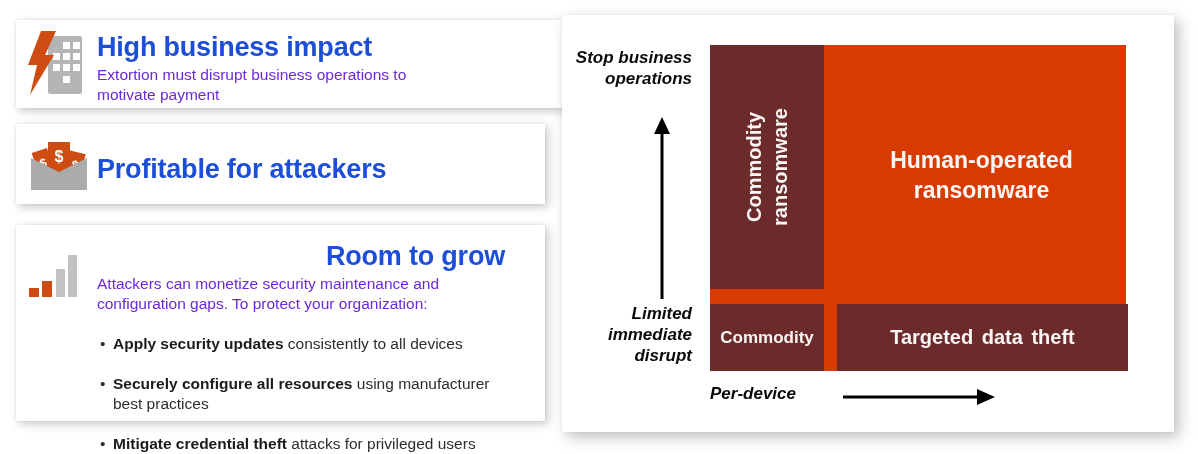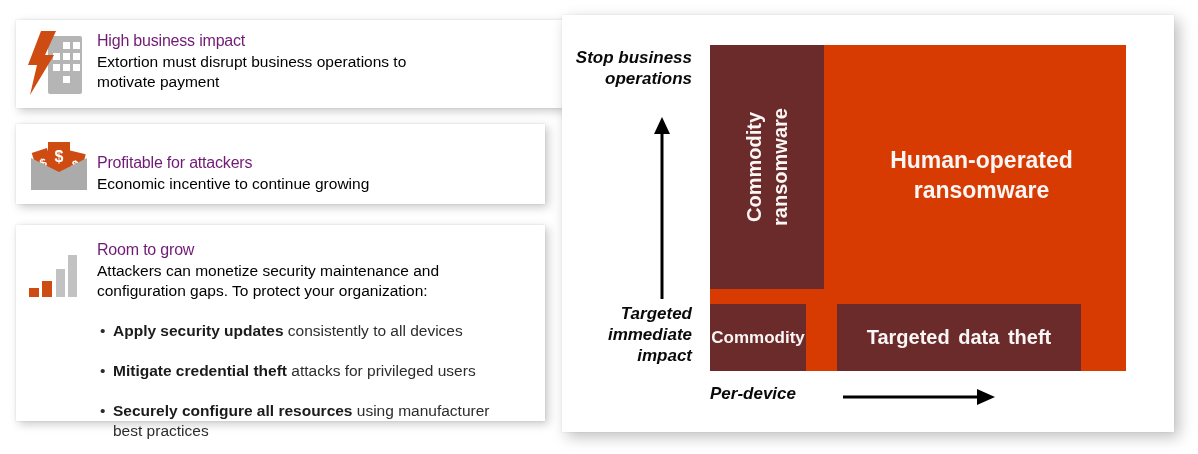--- a/index.html
+++ b/index.html
@@ -13,27 +13,27 @@
   
   .card {
     position:absolute; background:#ffffff;
     box-shadow:3px 3px 9px rgba(0,0,0,0.22), 0 0 2px rgba(0,0,0,0.10);
   }
   .card1 { left:16px; top:20px;  width:547px; height:88px; }
   .card2 { left:16px; top:124px; width:529px; height:80px; }
   .card3 { left:16px; top:225px; width:529px; height:196px; }
   .card .icon { position:absolute; }
   .card-text { position:absolute; left:81px; top:0; }
-  .card-title { font-size:16px; font-weight:normal; letter-spacing:-0.2px; color:#701a75; }
-  .card-body  { font-size:15.5px; line-height:20px; color:#000000; }
+  .card-title { font-size:27px; font-weight:bold; letter-spacing:-0.2px; color:#1d4ed8; }
+  .card-body  { font-size:15.5px; line-height:20px; color:#6d28d9; }
   .card1 .card-title { margin-top:12px; }
   .card1 .card-body  { margin-top:2px; width:310px; }
   .card2 .card-title { margin-top:30px; }
   .card2 .card-body  { margin-top:2px; width:340px; }
-  .card3 .card-title { margin-top:16px; }
+  .card3 .card-title { margin-top:16px;text-align:right; }
   .card3 .card-body  { margin-top:2px; width:360px; }
   .bullets { list-style:none; font-size:15.5px; line-height:20px; color:#2d2d2d; width:408px; }
   .bullets li { position:relative; padding-left:16px;margin-top:20px; }
   .bullets li::before { content:"•"; position:absolute; left:3px; top:0; color:#2d2d2d; }
   .bullets .b { font-weight:bold; color:#1b1b1b; }
   
   .panel {
     position:absolute; left:562px; top:15px; width:612px; height:417px;
     background:#ffffff;
     box-shadow:5px 5px 14px rgba(0,0,0,0.25), 0 0 2px rgba(0,0,0,0.08);
@@ -43,22 +43,22 @@
   .y-top    { left:0; top:32px;  width:130px; text-align:right; }
   .y-bottom { left:0; top:288px; width:130px; text-align:right; }
   .x-left   { left:148px; top:368px; }
   .x-right  { right:34px; top:368px; }
   .v-arrow  { position:absolute; left:88px;  top:102px; }
   .h-arrow  { position:absolute; left:281px; top:374px; }
   
   .quad { position:absolute; left:148px; top:30px; width:416px; height:326px; background:#D83B01; }
   .qbox { position:absolute; background:#6B2B2B; }
   .q-tl { left:0;     top:0;     width:114px; height:244px; }
-  .q-bl { left:0;     top:259px; width:96px; height:67px; }
-  .q-br { left:127px; top:259px; width:244px; height:67px; }
+  .q-bl { left:0;     top:259px; width:114px; height:67px; }
+  .q-br { left:127px; top:259px; width:291px; height:67px; }
   .q-tr { position:absolute; left:127px; top:0; width:289px; height:259px;
           display:flex; align-items:center; justify-content:center; }
   .qtext { color:#faf6f5; font-weight:bold; text-align:center; }
   .q-tr .qtext { font-size:23px; line-height:30px; width:230px; }
   .q-tl .qtext { position:absolute; left:50%; top:50%; width:150px;
                  transform:translate(-50%,-50%) rotate(-90deg);
                  font-size:20px; line-height:26px; }
   .q-bl .qtext, .q-br .qtext {
     position:absolute; left:0; top:0; width:100%; height:100%;
     display:flex; align-items:center; justify-content:center; }
@@ -99,52 +99,51 @@
       <g transform="rotate(14 44 24)">
         <rect x="36" y="12" width="16" height="26" fill="#CE4B12"></rect>
         <text x="44" y="29" font-size="12" font-weight="bold" fill="#ffffff" text-anchor="middle" font-family="Liberation Sans, sans-serif">$</text>
       </g>
       <rect x="17" y="2" width="22" height="32" fill="#CE4B12"></rect>
       <text x="28" y="22" font-size="16" font-weight="bold" fill="#ffffff" text-anchor="middle" font-family="Liberation Sans, sans-serif">$</text>
       <polygon points="0,18 28,32 56,18 56,50 0,50" fill="#ABABAB"></polygon>
     </svg>
     <div class="card-text">
       <div class="card-title">Profitable for attackers</div>
-      <div class="card-body">Economic incentive to continue growing</div>
     </div>
   </div>
 
   <div class="card card3">
     <svg class="icon" style="left:13px; top:28px;" width="48" height="44" viewBox="0 0 48 44">
       <rect x="0" y="35" width="10" height="9" fill="#CE4B12"></rect>
       <rect x="13" y="28" width="10" height="16" fill="#CE4B12"></rect>
       <rect x="27" y="16" width="9" height="28" fill="#C2C2C2"></rect>
       <rect x="39" y="2" width="9" height="42" fill="#C2C2C2"></rect>
     </svg>
     <div class="card-text">
       <div class="card-title">Room to grow</div>
       <div class="card-body">Attackers can monetize security maintenance and configuration gaps. To protect your organization:</div>
       <ul class="bullets">
         <li><span class="b">Apply security updates</span><span> consistently to all devices</span></li>
+        <li><span class="b">Securely configure all resources</span><span> using manufacturer best practices</span></li>
         <li><span class="b">Mitigate credential theft</span><span> attacks for privileged users</span></li>
-        <li><span class="b">Securely configure all resources</span><span> using manufacturer best practices</span></li>
       </ul>
     </div>
   </div>
 
   <div class="panel">
 
     <div class="axis-label y-top">Stop business operations</div>
 
     <svg class="v-arrow" width="24" height="182" viewBox="0 0 24 182">
       <line x1="12" y1="14" x2="12" y2="182" stroke="#000000" stroke-width="3"></line>
       <polygon points="12,0 4,17 20,17" fill="#000000"></polygon>
     </svg>
 
-    <div class="axis-label y-bottom">Targeted immediate impact</div>
+    <div class="axis-label y-bottom">Limited immediate disrupt</div>
 
     <div class="quad">
       <div class="qbox q-tl">
         <div class="qtext">Commodity ransomware</div>
       </div>
       <div class="q-tr">
         <div class="qtext">Human-operated ransomware</div>
       </div>
       <div class="qbox q-bl">
         <div class="qtext">Commodity</div>

